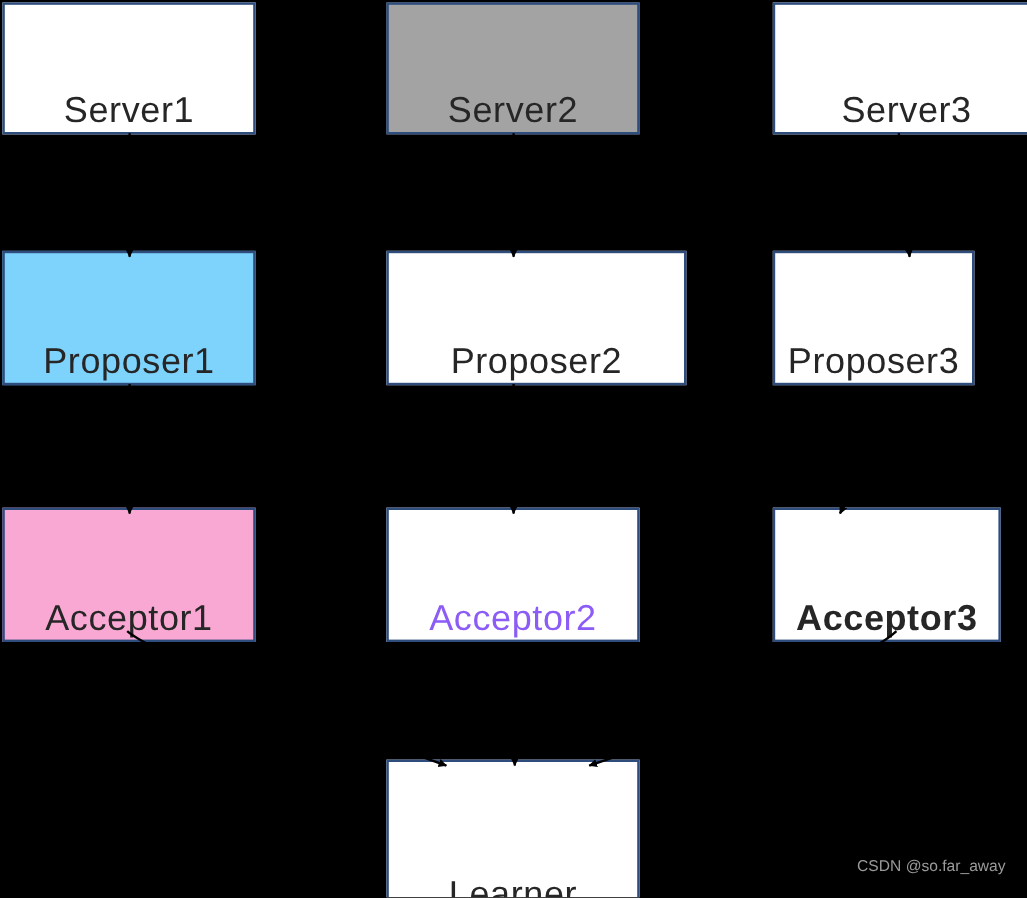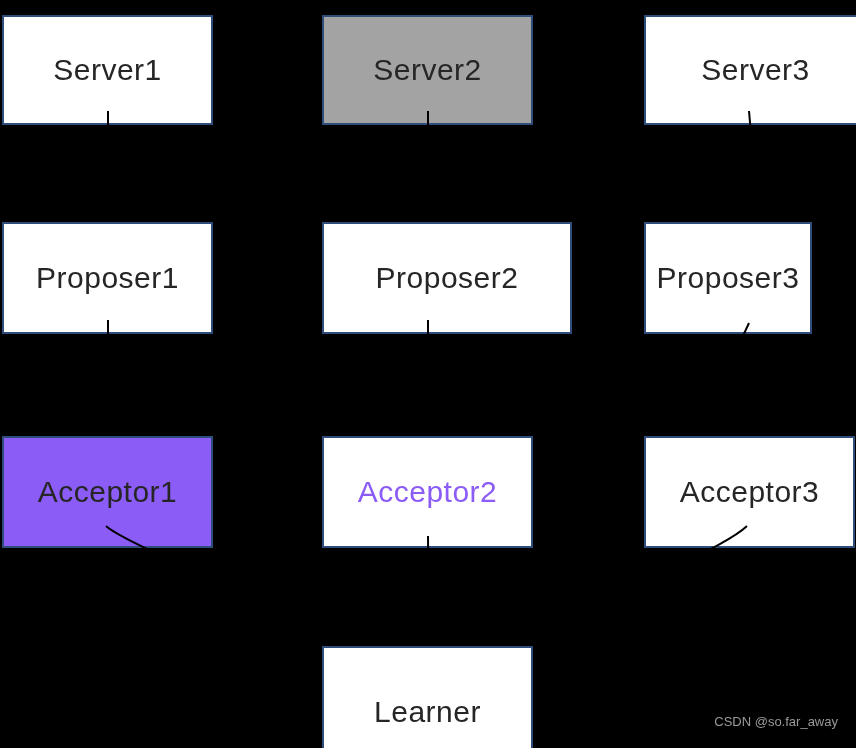--- a/index.html
+++ b/index.html
@@ -23,24 +23,23 @@
     height: 748px;
     z-index: 2;
     pointer-events: none;
   }
   .node {
     position: absolute;
     box-sizing: border-box;
     background: #ffffff;
     border: 2.5px solid #2e4d7d;
     display: flex;
-    align-items: center;
+    align-items: flex-end;
     justify-content: center;
     z-index: 1;
-    margin-top: 13px;
   }
   .node-label {
     font-size: 30px;
     color: #262626;
     letter-spacing: 0.5px;
     white-space: nowrap;
   }
   .watermark {
     position: absolute;
     right: 18px;
@@ -77,36 +76,36 @@
   <div id="node-layer">
       <div class="node" style="left: 2px; top: 2px; width: 211px; height: 110px; background: rgb(255, 255, 255); border-color: rgb(46, 77, 125);">
         <span class="node-label" style="color: rgb(38, 38, 38);">Server1</span>
       </div>
       <div class="node" style="left: 322px; top: 2px; width: 211px; height: 110px; background: #a3a3a3; border-color: rgb(46, 77, 125);">
         <span class="node-label" style="color: rgb(38, 38, 38);">Server2</span>
       </div>
       <div class="node" style="left: 644px; top: 2px; width: 223px; height: 110px; background: rgb(255, 255, 255); border-color: rgb(46, 77, 125);">
         <span class="node-label" style="color: rgb(38, 38, 38);">Server3</span>
       </div>
-      <div class="node" style="left: 2px; top: 209px; width: 211px; height: 112px; background: #ffffff; border-color: rgb(46, 77, 125);">
+      <div class="node" style="left: 2px; top: 209px; width: 211px; height: 112px; background: #7dd3fc; border-color: rgb(46, 77, 125);">
         <span class="node-label" style="color: rgb(38, 38, 38);">Proposer1</span>
       </div>
       <div class="node" style="left: 322px; top: 209px; width: 250px; height: 112px; background: rgb(255, 255, 255); border-color: rgb(46, 77, 125);">
         <span class="node-label" style="color: rgb(38, 38, 38);">Proposer2</span>
       </div>
       <div class="node" style="left: 644px; top: 209px; width: 168px; height: 112px; background: rgb(255, 255, 255); border-color: rgb(46, 77, 125);">
         <span class="node-label" style="color: rgb(38, 38, 38);">Proposer3</span>
       </div>
-      <div class="node" style="left: 2px; top: 423px; width: 211px; height: 112px; background: #8b5cf6; border-color: rgb(46, 77, 125);">
+      <div class="node" style="left: 2px; top: 423px; width: 211px; height: 112px; background: #f9a8d4; border-color: rgb(46, 77, 125);">
         <span class="node-label" style="color: rgb(38, 38, 38);">Acceptor1</span>
       </div>
       <div class="node" style="left: 322px; top: 423px; width: 211px; height: 112px; background: rgb(255, 255, 255); border-color: rgb(46, 77, 125);">
         <span class="node-label" style="color: #8b5cf6;">Acceptor2</span>
       </div>
-      <div class="node" style="left: 644px; top: 423px; width: 211px; height: 112px; background: rgb(255, 255, 255); border-color: rgb(46, 77, 125);">
+      <div class="node" style="left: 644px; top: 423px; width: 190px; height: 112px; background: rgb(255, 255, 255); border-color: rgb(46, 77, 125); font-weight: bold;">
         <span class="node-label" style="color: rgb(38, 38, 38);">Acceptor3</span>
       </div>
       <div class="node" style="left: 322px; top: 633px; width: 211px; height: 132px; background: rgb(255, 255, 255); border-color: rgb(46, 77, 125);">
         <span class="node-label" style="color: rgb(38, 38, 38);">Learner</span>
       </div>
     </div>
 
   <div class="watermark" style="color: rgb(154, 154, 154);">CSDN @so.far_away</div>
 </div>
 

